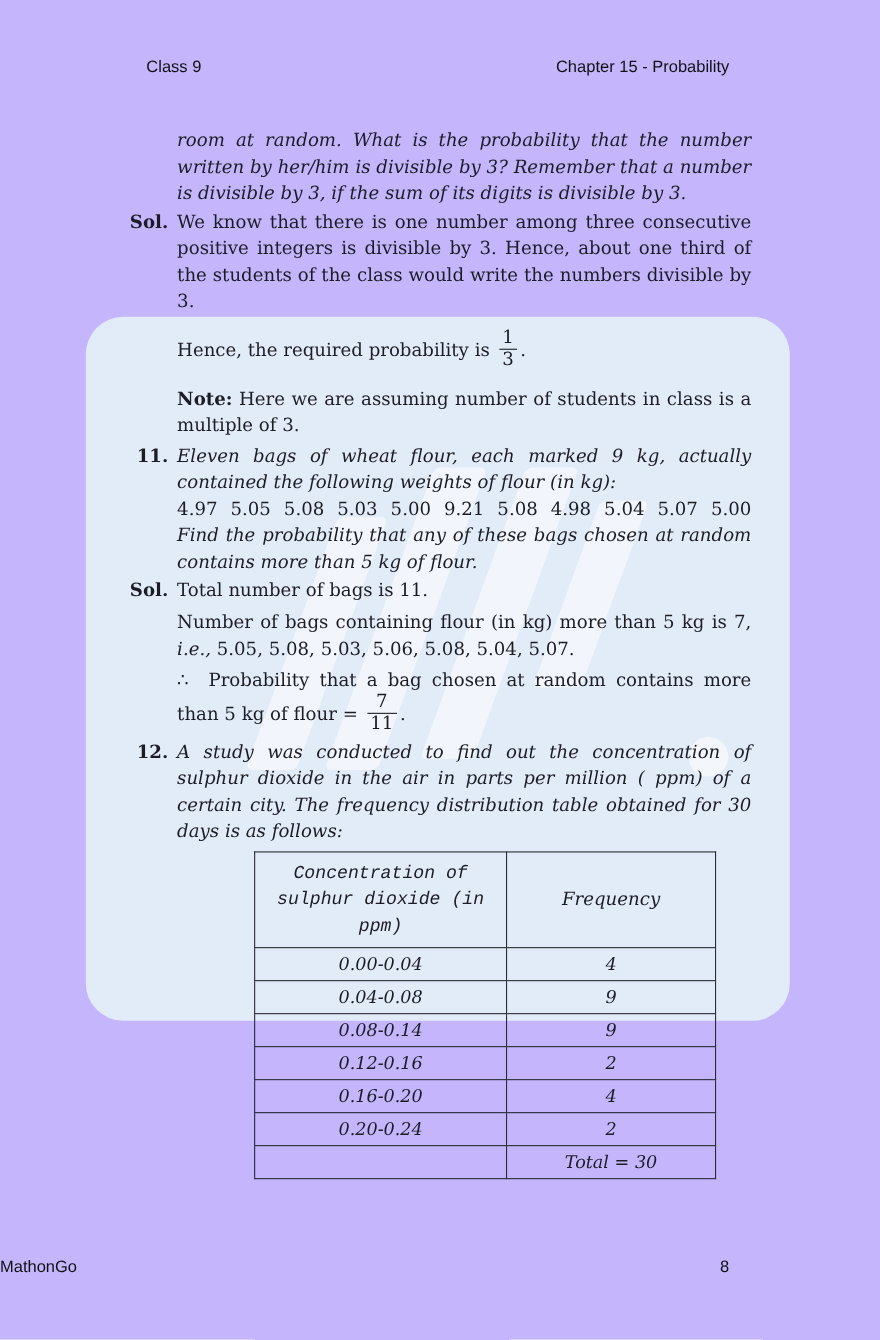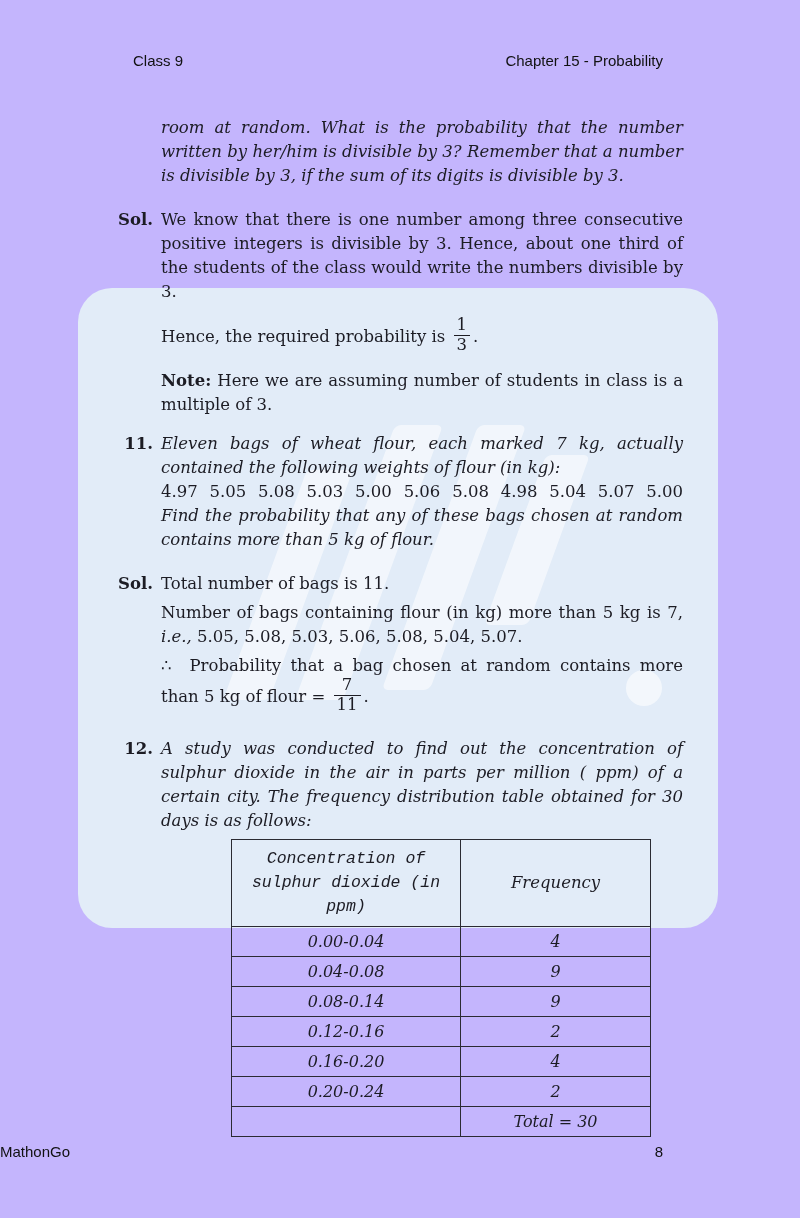--- a/index.html
+++ b/index.html
@@ -69,22 +69,22 @@
     font-size: 16.5px;
     line-height: 24px;
     text-align: justify;
   }
   .italic { font-style: italic; }
   .weights {
     font-style: normal;
     text-align: justify;
     text-align-last: justify;
   }
-  .mt2  { margin-top: 20px; }
-  .mt4  { margin-top: 15px; }
+  .mt2  { margin-top: 2px; }
+  .mt4  { margin-top: 4px; }
   .mt5  { margin-top: 5px; }
   .mt12 { margin-top: 12px; }
   .mt14 { margin-top: 14px; }
   .frac {
     display: inline-block;
     vertical-align: middle;
     text-align: center;
     line-height: 1.15;
     font-style: normal;
     margin: 0 3px;
@@ -161,22 +161,22 @@
         <p class="btext mt12">
           <b>Note:</b>
           <span>Here we are assuming number of students in class is a multiple of 3.</span>
         </p>
       </div>
     </div>
 
     <div class="block mt4">
       <div class="label">11.</div>
       <div class="texts">
-        <p class="btext italic">Eleven bags of wheat flour, each marked 7 kg, actually contained the following weights of flour (in kg):</p>
-        <p class="btext weights">4.97 5.05 5.08 5.03 5.00 5.06 5.08 4.98 5.04 5.07 5.00</p>
+        <p class="btext italic">Eleven bags of wheat flour, each marked 9 kg, actually contained the following weights of flour (in kg):</p>
+        <p class="btext weights">4.97 5.05 5.08 5.03 5.00 9.21 5.08 4.98 5.04 5.07 5.00</p>
         <p class="btext italic">Find the probability that any of these bags chosen at random contains more than 5 kg of flour.</p>
       </div>
     </div>
 
     <div class="block mt2">
       <div class="label">Sol.</div>
       <div class="texts">
         <p class="btext">Total number of bags is 11.</p>
         <p class="btext mt5">
           <span>Number of bags containing flour (in kg) more than 5 kg is 7,</span>

